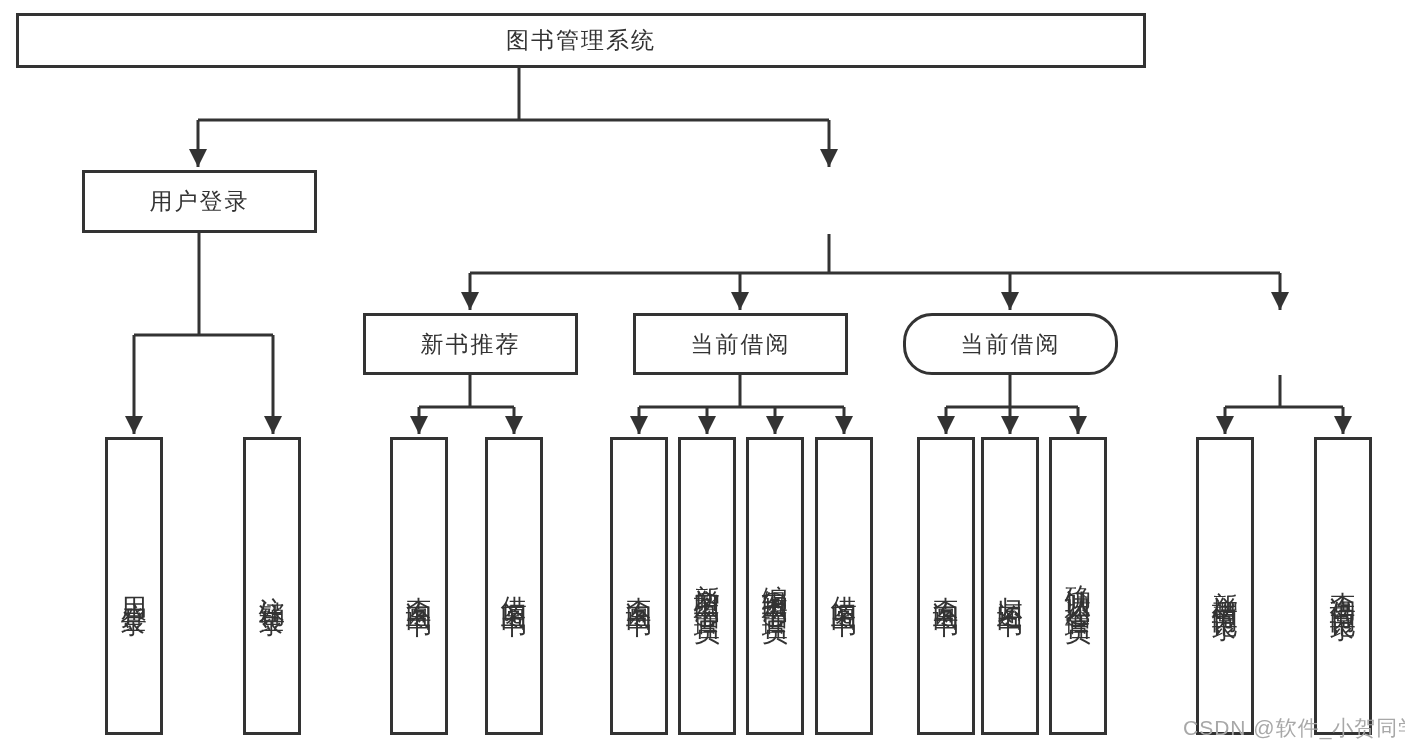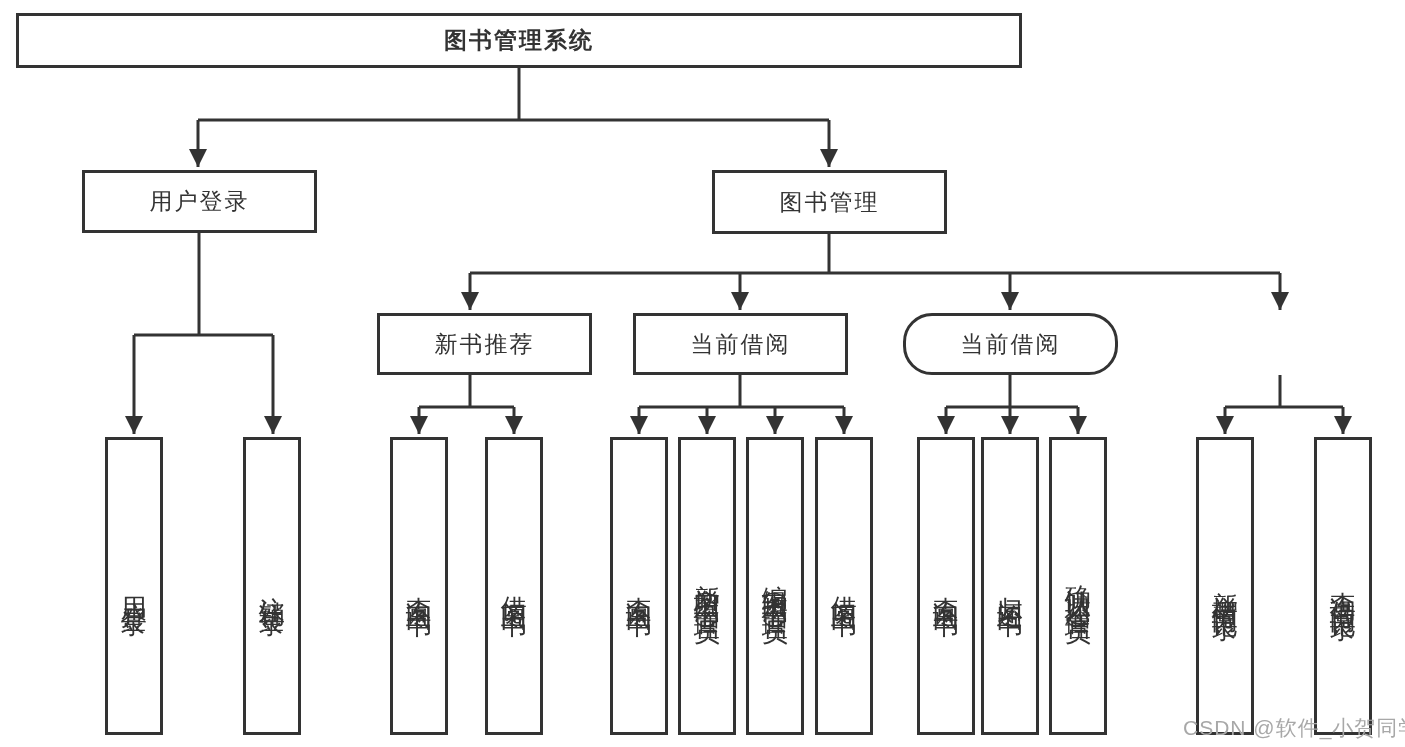--- a/index.html
+++ b/index.html
@@ -23,27 +23,27 @@
     text-align:center;
   }
   .h-node{font-size:23px;letter-spacing:2px;}
   .v-node{
     writing-mode:vertical-rl;
     font-size:26px;
     letter-spacing:5px;
     line-height:1.1;
   }
   
-  .n-root{left:16px;top:13px;width:1006px;height:55px;font-weight:bold;}
+  .n-root{left:16px;top:13px;width:1130px;height:55px;}
   
   .n-userlogin{left:82px;top:170px;width:235px;height:63px;}
   .n-bookmgmt{left:712px;top:170px;width:235px;height:64px;}
   
   .n-sec{top:313px;width:215px;height:62px;}
-  .n-sec0{left:377px;}
+  .n-sec0{left:363px;}
   .n-sec1{left:633px;}
   .n-sec2{left:903px;border-radius:29px;}
   .n-sec3{left:1173px;}
   
   .n-leaf{top:437px;width:58px;height:298px;}
   .n-l-a0{left:105px;} .n-l-a1{left:243px;}
   .n-l-b0{left:390px;} .n-l-b1{left:485px;}
   .n-l-c0{left:610px;} .n-l-c1{left:678px;} .n-l-c2{left:746px;} .n-l-c3{left:815px;}
   .n-l-d0{left:917px;} .n-l-d1{left:981px;} .n-l-d2{left:1049px;}
   .n-l-e0{left:1196px;} .n-l-e1{left:1314px;}
@@ -101,21 +101,20 @@
 
       <path d="M1280,375 V407 M1225,407 H1343"></path>
       <line x1="1225" y1="407" x2="1225" y2="434" marker-end="url(#arrow)"></line>
       <line x1="1343" y1="407" x2="1343" y2="434" marker-end="url(#arrow)"></line>
     </g>
   </svg>
 
   <div class="node h-node n-root">图书管理系统</div>
 
   <div class="node h-node n-userlogin">用户登录</div>
-  <div class="node h-node n-bookmgmt">图书管理</div>
 
   <div class="node h-node n-sec n-sec0">新书推荐</div>
   <div class="node h-node n-sec n-sec1">当前借阅</div>
   <div class="node h-node n-sec n-sec2">当前借阅</div>
 
   <div class="node v-node n-leaf n-l-a0">用户登录</div>
   <div class="node v-node n-leaf n-l-a1">注销登录</div>
 
   <div class="node v-node n-leaf n-l-b0">查询图书</div>
   <div class="node v-node n-leaf n-l-b1">借阅图书</div>

